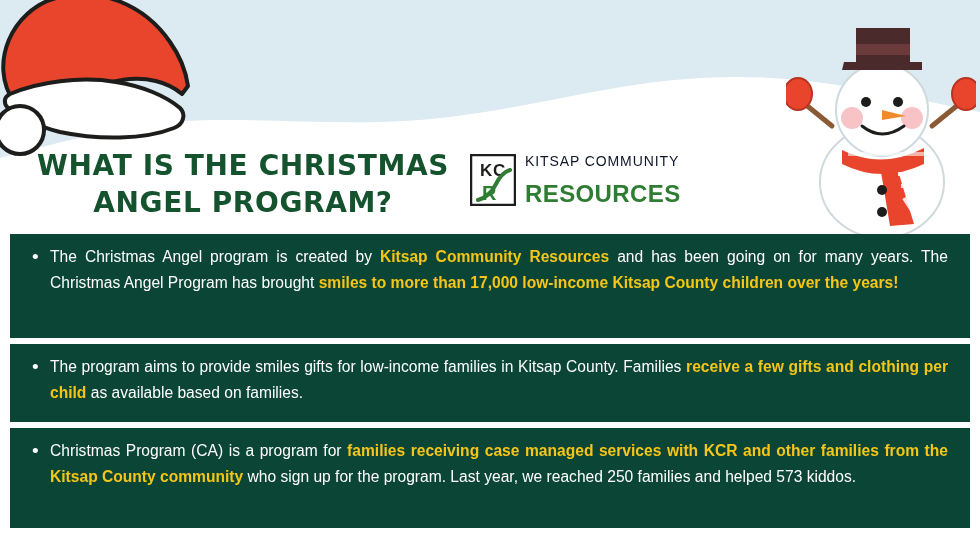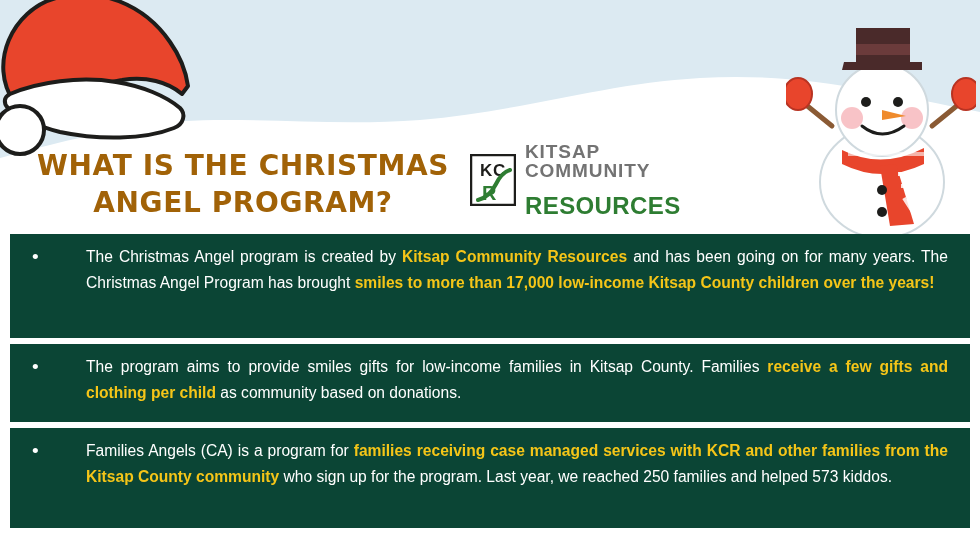--- a/index.html
+++ b/index.html
@@ -49,21 +49,21 @@
     height: 225px;
   }
 
   
   .title {
     position: absolute;
     left: 18px;
     top: 148px;
     width: 450px;
     text-align: center;
-    color: #a16207;
+    color: #14532d;
     font-family: "DejaVu Sans", sans-serif;
     font-weight: bold;
     font-size: 28px;
     line-height: 1.32;
     letter-spacing: 0.6px;
     text-transform: uppercase;
     font-variant: small-caps;
   }
 
   
@@ -83,24 +83,24 @@
     flex: 0 0 auto;
   }
   .logo-text {
     display: flex;
     flex-direction: column;
     justify-content: center;
     line-height: 1;
   }
   .logo-line1 {
     font-family: "Liberation Sans", sans-serif;
-    font-size: 19px;
-    font-weight: bold;
+    font-size: 14px;
+    font-weight: normal;
     letter-spacing: 0.9px;
-    color: #737373;
+    color: #0f172a;
   }
   .logo-line2 {
     font-family: "Liberation Sans", sans-serif;
     font-size: 24px;
     font-weight: bold;
     letter-spacing: 0.4px;
     color: #2e7d32;
     margin-top: 14px;
   }
 
@@ -130,21 +130,20 @@
     padding-left: 4px;
   }
   .bullet-text {
     flex: 1 1 auto;
     font-family: "Liberation Sans", sans-serif;
     font-size: 15.6px;
     line-height: 26px;
     text-align: justify;
     text-justify: inter-word;
     color: #ffffff;
-    margin-left: 36px;
   }
   .hl {
     color: #f5c518;
     font-weight: bold;
   }
 </style>
 </head>
 <body>
 
 <div class="slide">
@@ -207,21 +206,21 @@
     </div>
   </div>
 
   <div class="panel panel-1">
     <span class="bullet-dot">•</span>
     <div class="bullet-text"><span>The Christmas Angel program is created by </span><span class="hl">Kitsap Community Resources</span><span> and has been going on for many years. The Christmas Angel Program has brought </span><span class="hl">smiles to more than 17,000 low-income Kitsap County children over the years!</span></div>
   </div>
 
   <div class="panel panel-2">
     <span class="bullet-dot">•</span>
-    <div class="bullet-text"><span>The program aims to provide smiles gifts for low-income families in Kitsap County. Families </span><span class="hl">receive a few gifts and clothing per child</span><span> as community based on donations.</span></div>
+    <div class="bullet-text"><span>The program aims to provide smiles gifts for low-income families in Kitsap County. Families </span><span class="hl">receive a few gifts and clothing per child</span><span> as available based on families.</span></div>
   </div>
 
   <div class="panel panel-3">
     <span class="bullet-dot">•</span>
-    <div class="bullet-text"><span>Families Angels (CA) is a program for </span><span class="hl">families receiving case managed services with KCR and other families from the Kitsap County community</span><span> who sign up for the program. Last year, we reached 250 families and helped 573 kiddos.</span></div>
+    <div class="bullet-text"><span>Christmas Program (CA) is a program for </span><span class="hl">families receiving case managed services with KCR and other families from the Kitsap County community</span><span> who sign up for the program. Last year, we reached 250 families and helped 573 kiddos.</span></div>
   </div>
 
 </div>
 
 </body></html>

